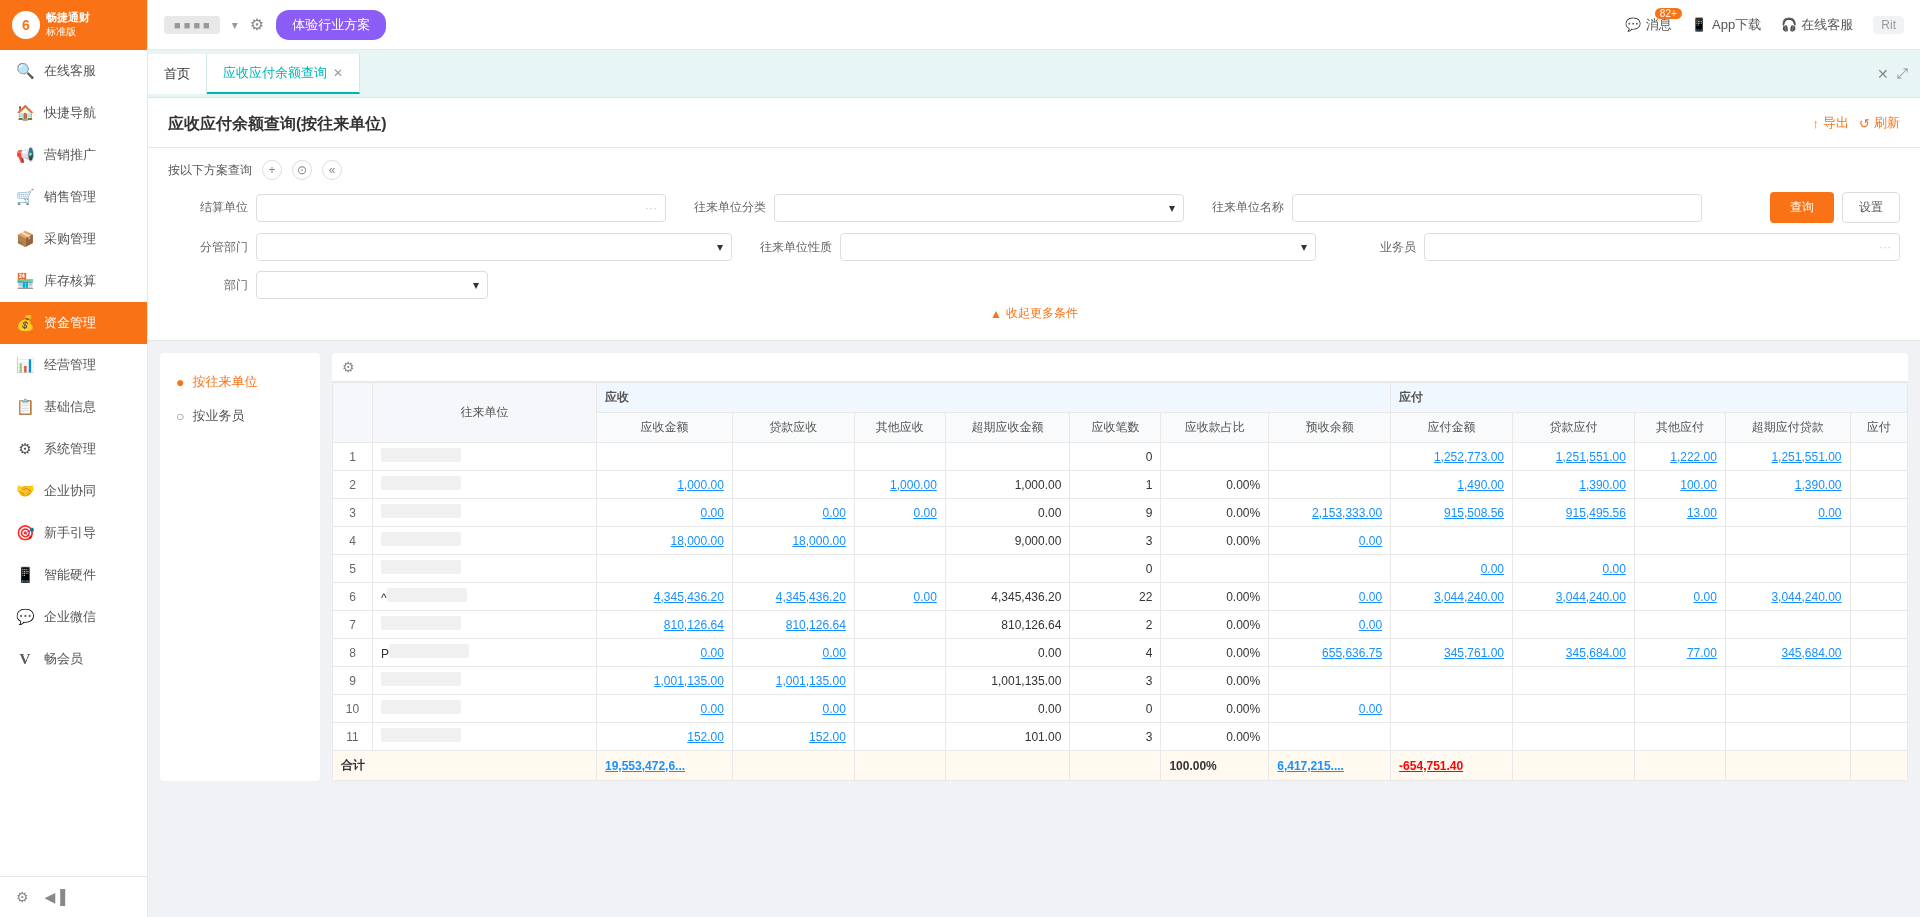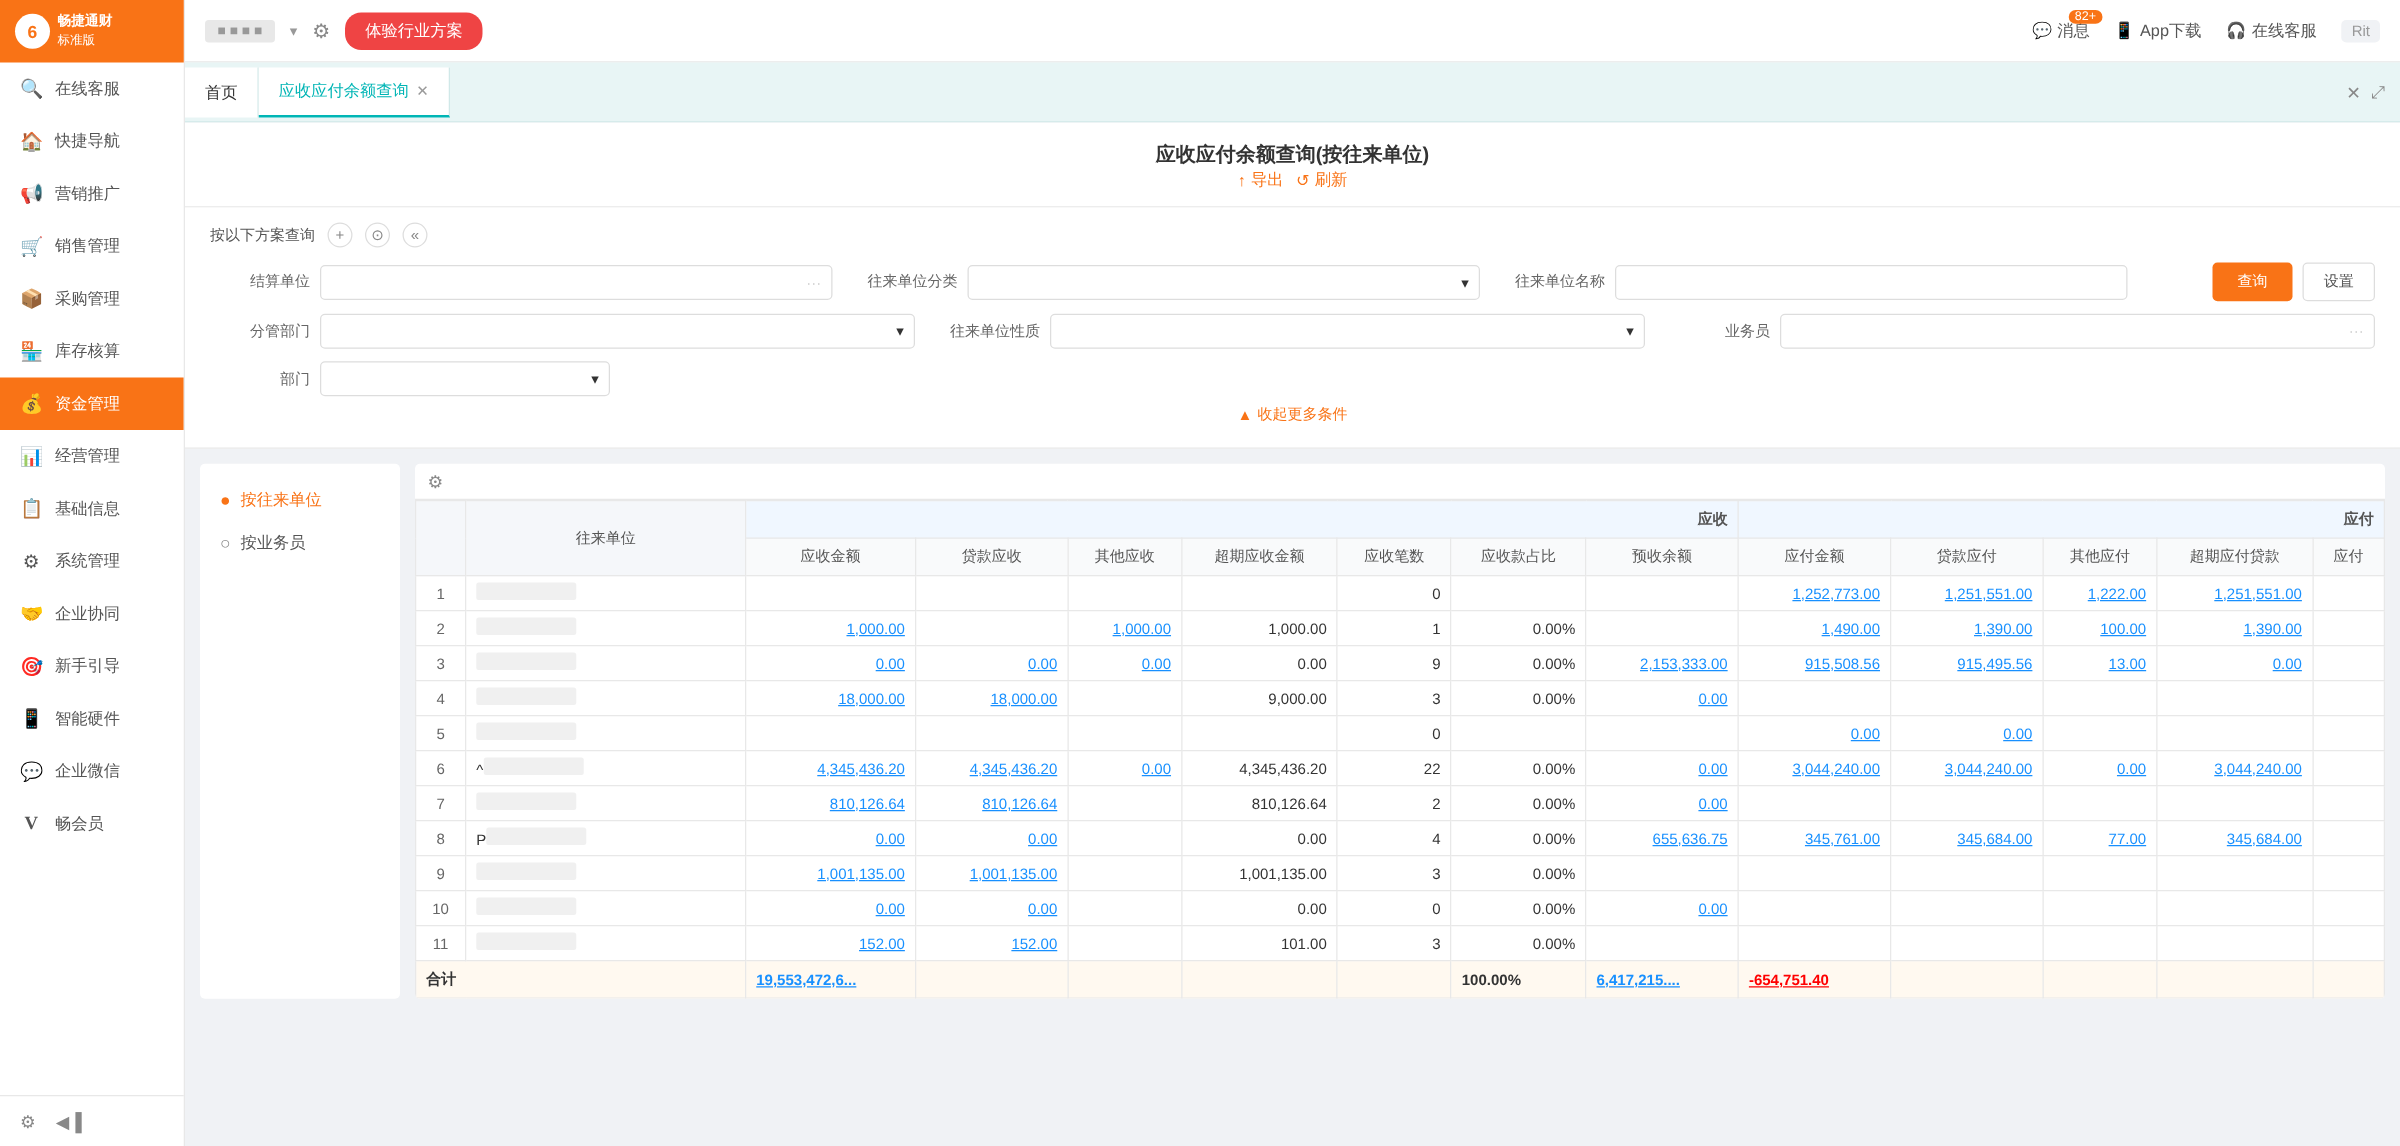--- a/index.html
+++ b/index.html
@@ -19,42 +19,42 @@
     .sidebar-bottom-icon { color: #888; cursor: pointer; font-size: 14px; }
 
     
     .main { flex: 1; display: flex; flex-direction: column; height: 917px; overflow: hidden; }
 
     
     .topbar { height: 50px; background: #fff; display: flex; align-items: center; padding: 0 16px; border-bottom: 1px solid #e8e8e8; gap: 12px; flex-shrink: 0; }
     .topbar-breadcrumb { color: #999; font-size: 12px; background: #f0f2f5; padding: 2px 8px; border-radius: 4px; }
     .topbar-chevron { color: #999; cursor: pointer; }
     .topbar-gear { color: #888; cursor: pointer; font-size: 16px; }
-    .topbar-plan-btn { background: #ef4444; color: #fff; border: none; padding: 6px 16px; border-radius: 13px; cursor: pointer; font-size: 13px; }
+    .topbar-plan-btn { background: #8b5cf6; color: #fff; border: none; padding: 6px 16px; border-radius: 13px; cursor: pointer; font-size: 13px; }
     .topbar-right { margin-left: auto; display: flex; align-items: center; gap: 20px; }
     .topbar-msg { display: flex; align-items: center; gap: 4px; color: #555; cursor: pointer; font-size: 13px; position: relative; }
     .topbar-badge { background: #f97316; color: #fff; font-size: 10px; border-radius: 10px; padding: 0 5px; position: absolute; top: -8px; right: -10px; }
     .topbar-app { display: flex; align-items: center; gap: 4px; color: #555; cursor: pointer; font-size: 13px; }
     .topbar-service { display: flex; align-items: center; gap: 4px; color: #555; cursor: pointer; font-size: 13px; }
     .topbar-user { color: #999; font-size: 12px; background: #f0f2f5; padding: 2px 8px; border-radius: 4px; }
 
     
     .tabbar { height: 48px; background: #e8f5f5; display: flex; align-items: center; padding: 0 0 0 0; border-bottom: 1px solid #d0e8e8; flex-shrink: 0; }
     .tab { display: flex; align-items: center; gap: 6px; padding: 0 16px; height: 40px; cursor: pointer; font-size: 13px; color: #555; border-right: 1px solid #d0e8e8; }
     .tab.home { background: #fff; color: #333; }
     .tab.active { background: #fff; color: #00b5b5; border-bottom: 2px solid #00b5b5; }
     .tab-close { color: #999; font-size: 12px; cursor: pointer; }
     .tabbar-controls { margin-left: auto; display: flex; align-items: center; gap: 8px; padding-right: 12px; }
     .tabbar-ctrl-btn { color: #888; cursor: pointer; font-size: 14px; }
 
     
     .page-content { flex: 1; overflow-y: auto; background: #f0f2f5; padding: 0; }
 
     
-    .page-header { background: #fff; padding: 16px 20px 12px; display: flex; align-items: center; justify-content: space-between; border-bottom: 1px solid #e8e8e8; flex-direction: column; }
+    .page-header { background: #fff; padding: 16px 20px 12px; display: flex; align-items: flex-start; justify-content: space-between; border-bottom: 1px solid #e8e8e8; }
     .page-title { font-size: 16px; font-weight: bold; color: #333; }
     .page-actions { display: flex; gap: 10px; }
     .action-btn { display: flex; align-items: center; gap: 4px; color: #f97316; cursor: pointer; font-size: 13px; }
 
     
     .search-panel { background: #fff; padding: 12px 20px; border-bottom: 1px solid #e8e8e8; }
     .search-top { display: flex; align-items: center; gap: 10px; margin-bottom: 12px; }
     .search-label { color: #555; font-size: 12px; }
     .search-add-btn { width: 20px; height: 20px; border: 1px solid #ddd; border-radius: 50%; display: flex; align-items: center; justify-content: center; cursor: pointer; color: #888; font-size: 12px; }
     .search-rows { display: flex; flex-direction: column; gap: 10px; }
@@ -78,21 +78,21 @@
     .table-scroll { overflow-x: auto; overflow-y: auto; max-height: calc(917px - 50px - 40px - 60px - 120px - 50px - 12px); }
     table { width: 100%; border-collapse: collapse; font-size: 12px; }
     thead tr th { background: #f5f7fa; border: 1px solid #e8e8e8; padding: 6px 8px; text-align: center; color: #555; font-weight: normal; white-space: nowrap; }
     thead tr.sub-header th { background: #f9fafb; }
     tbody tr td { border: 1px solid #e8e8e8; padding: 5px 8px; text-align: right; color: #333; white-space: nowrap; }
     tbody tr td:first-child { text-align: center; color: #666; }
     tbody tr td:nth-child(2) { text-align: left; }
     .link-val { color: #1890ff; text-decoration: underline; cursor: pointer; }
     .tfoot-row td { background: #fff9f0; font-weight: bold; border: 1px solid #e8e8e8; padding: 6px 8px; }
     .tfoot-row td:first-child { text-align: left; }
-    .group-header { text-align: right; background: #f0f7ff !important; font-weight: bold; }
+    .group-header { text-align: left; background: #f0f7ff !important; font-weight: bold; }
     .row-blur { background: #f0f0f0; height: 14px; border-radius: 2px; display: inline-block; }
     .settings-icon { color: #888; cursor: pointer; font-size: 14px; }
   </style>
 </head>
 <body>
 
 <div class="sidebar">
   <div class="sidebar-logo">
     <div class="sidebar-logo-icon">6</div>
     <div>

